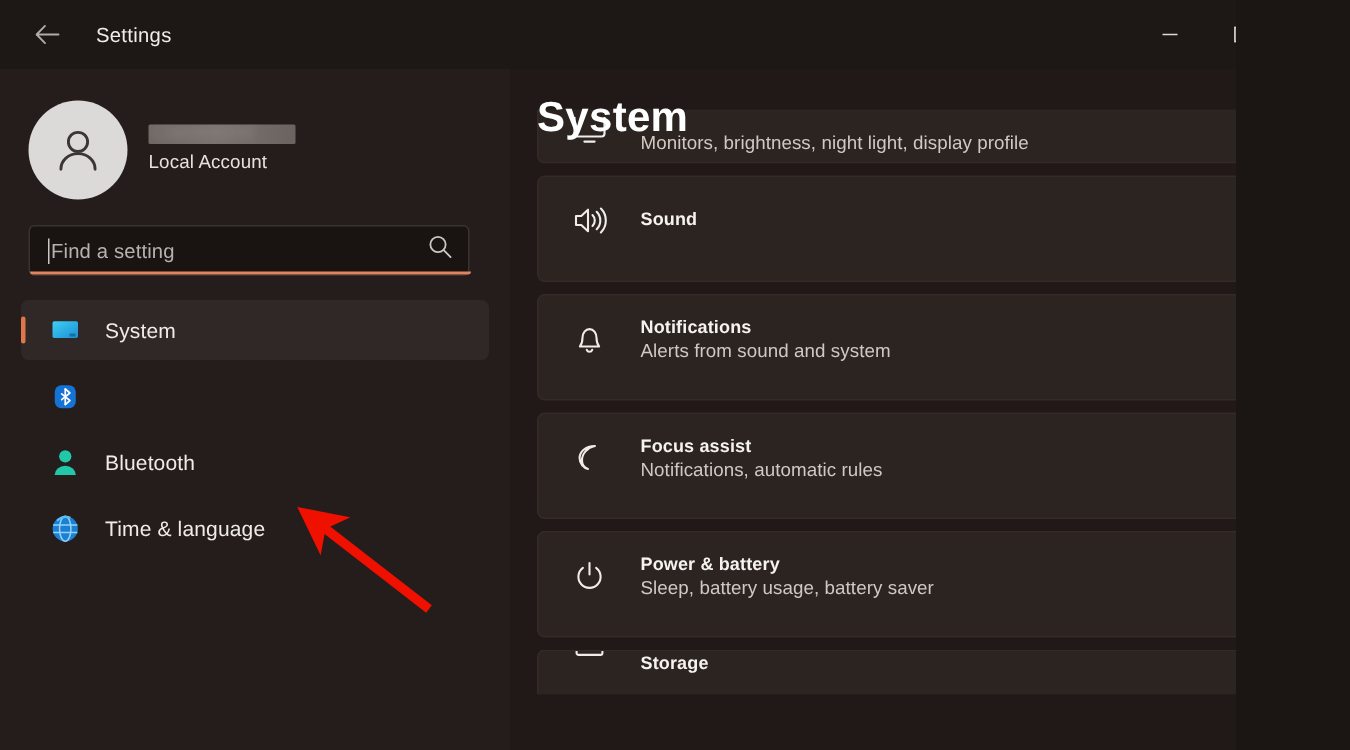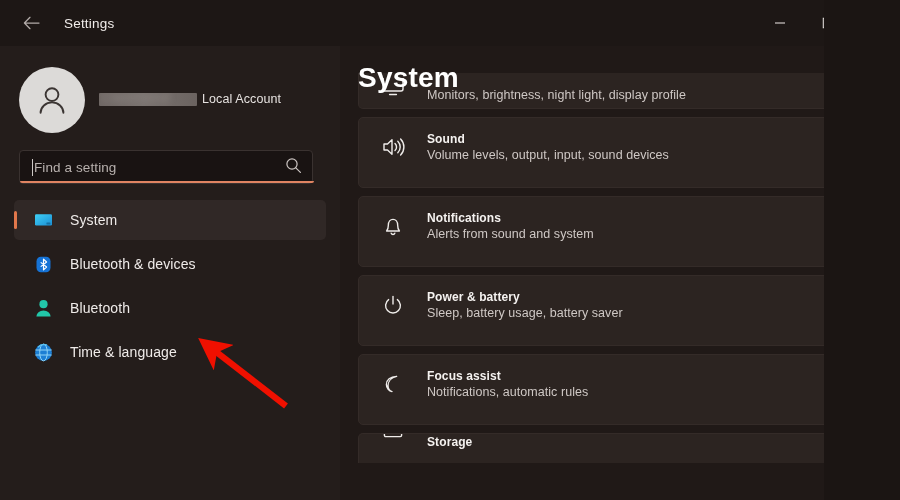--- a/index.html
+++ b/index.html
@@ -67,25 +67,24 @@
   }
   .avatar {
     width: 66px; height: 66px;
     border-radius: 50%;
     background: #dcdad8;
     display: flex; align-items: center; justify-content: center;
     flex: 0 0 auto;
   }
   .account-text {
     margin-left: 14px;
-    display: flex; flex-direction: row;
+    display: flex; flex-direction: column;
     justify-content: center;
     gap: 5px;
     padding-bottom: 2px;
-    align-items: center;
   }
   .acct-name-redacted {
     width: 98px; height: 13px;
     background: linear-gradient(90deg,#6e6663 0%,#7a7370 45%,#6b6360 100%);
     border-radius: 1px;
     position: relative;
     overflow: hidden;
   }
   .acct-name-redacted span {
     position: absolute; left: 2px; top: -4px;
@@ -350,21 +349,20 @@
       </div>
 
       <div class="nav-item">
         <div class="nav-icon">
           <svg width="21" height="21" viewBox="0 0 21 21">
             <rect x="3.5" y="2.8" width="14" height="15.4" rx="4.4" fill="#1673d6"></rect>
             <path d="M10.5 5.2 L13.6 8 L8.1 12.4 M10.5 15.8 L13.6 13 L8.1 8.6" fill="none" stroke="#ffffff" stroke-width="1.15" stroke-linecap="round" stroke-linejoin="round"></path>
             <path d="M10.5 5.2 V15.8" stroke="#ffffff" stroke-width="1.15"></path>
           </svg>
         </div>
-        <div class="nav-label">Bluetooth &amp; devices</div>
       </div>
 
 
 
 
       <div class="nav-item">
         <div class="nav-icon">
           <svg width="21" height="21" viewBox="0 0 21 21">
             <circle cx="10.5" cy="6.2" r="4.1" fill="#22c7a9"></circle>
             <path d="M3.4 18.6 a7.1 6.1 0 0 1 14.2 0 Z" fill="#22c7a9"></path>
@@ -414,21 +412,20 @@
         <div class="card-icon">
           <svg width="26" height="24" viewBox="0 0 26 24" fill="none">
             <path d="M3 9 H6.5 L11 4.8 V19.2 L6.5 15 H3 Z" stroke="#efecea" stroke-width="1.4" stroke-linejoin="round"></path>
             <path d="M14 8.4 A5 5 0 0 1 14 15.6" stroke="#efecea" stroke-width="1.4" stroke-linecap="round"></path>
             <path d="M16.8 6.2 A8.2 8.2 0 0 1 16.8 17.8" stroke="#efecea" stroke-width="1.4" stroke-linecap="round"></path>
             <path d="M19.6 4 A11.4 11.4 0 0 1 19.6 20" stroke="#efecea" stroke-width="1.4" stroke-linecap="round"></path>
           </svg>
         </div>
         <div class="card-text">
           <div class="card-title">Sound</div>
-          <div class="card-sub">Volume levels, output, input, sound devices</div>
         </div>
         <div class="card-chev">
           <svg width="15" height="15" viewBox="0 0 15 15" fill="none">
             <path d="M5.4 2.6 L10.2 7.5 L5.4 12.4" stroke="#ded8d5" stroke-width="1.3" stroke-linecap="round" stroke-linejoin="round"></path>
           </svg>
         </div>
       </div>
 
       <div class="card">
         <div class="card-icon">
@@ -445,45 +442,45 @@
         <div class="card-chev">
           <svg width="15" height="15" viewBox="0 0 15 15" fill="none">
             <path d="M5.4 2.6 L10.2 7.5 L5.4 12.4" stroke="#ded8d5" stroke-width="1.3" stroke-linecap="round" stroke-linejoin="round"></path>
           </svg>
         </div>
       </div>
 
       <div class="card">
         <div class="card-icon">
           <svg width="24" height="24" viewBox="0 0 24 24" fill="none">
+            <path d="M15.6 4.4 C10.4 5.6 7 9.4 7 13.8 C7 16.6 8.6 18.8 11 19.6
+                     C8.2 19.2 5.4 16.2 5.4 12.4 C5.4 8 9.2 4.6 15.6 4.4 Z" stroke="#efecea" stroke-width="1.4" stroke-linejoin="round"></path>
+          </svg>
+        </div>
+        <div class="card-text">
+          <div class="card-title">Focus assist</div>
+          <div class="card-sub">Notifications, automatic rules</div>
+        </div>
+        <div class="card-chev">
+          <svg width="15" height="15" viewBox="0 0 15 15" fill="none">
+            <path d="M5.4 2.6 L10.2 7.5 L5.4 12.4" stroke="#ded8d5" stroke-width="1.3" stroke-linecap="round" stroke-linejoin="round"></path>
+          </svg>
+        </div>
+      </div>
+
+      <div class="card">
+        <div class="card-icon">
+          <svg width="24" height="24" viewBox="0 0 24 24" fill="none">
             <path d="M7.6 6.6 A7.4 7.4 0 1 0 16.4 6.6" stroke="#efecea" stroke-width="1.4" stroke-linecap="round"></path>
             <path d="M12 3.4 V11" stroke="#efecea" stroke-width="1.4" stroke-linecap="round"></path>
           </svg>
         </div>
         <div class="card-text">
           <div class="card-title">Power &amp; battery</div>
           <div class="card-sub">Sleep, battery usage, battery saver</div>
-        </div>
-        <div class="card-chev">
-          <svg width="15" height="15" viewBox="0 0 15 15" fill="none">
-            <path d="M5.4 2.6 L10.2 7.5 L5.4 12.4" stroke="#ded8d5" stroke-width="1.3" stroke-linecap="round" stroke-linejoin="round"></path>
-          </svg>
-        </div>
-      </div>
-
-      <div class="card">
-        <div class="card-icon">
-          <svg width="24" height="24" viewBox="0 0 24 24" fill="none">
-            <path d="M15.6 4.4 C10.4 5.6 7 9.4 7 13.8 C7 16.6 8.6 18.8 11 19.6
-                     C8.2 19.2 5.4 16.2 5.4 12.4 C5.4 8 9.2 4.6 15.6 4.4 Z" stroke="#efecea" stroke-width="1.4" stroke-linejoin="round"></path>
-          </svg>
-        </div>
-        <div class="card-text">
-          <div class="card-title">Focus assist</div>
-          <div class="card-sub">Notifications, automatic rules</div>
         </div>
         <div class="card-chev">
           <svg width="15" height="15" viewBox="0 0 15 15" fill="none">
             <path d="M5.4 2.6 L10.2 7.5 L5.4 12.4" stroke="#ded8d5" stroke-width="1.3" stroke-linecap="round" stroke-linejoin="round"></path>
           </svg>
         </div>
       </div>
 
       <div class="card clipped-bottom">
         <div class="card-icon">

